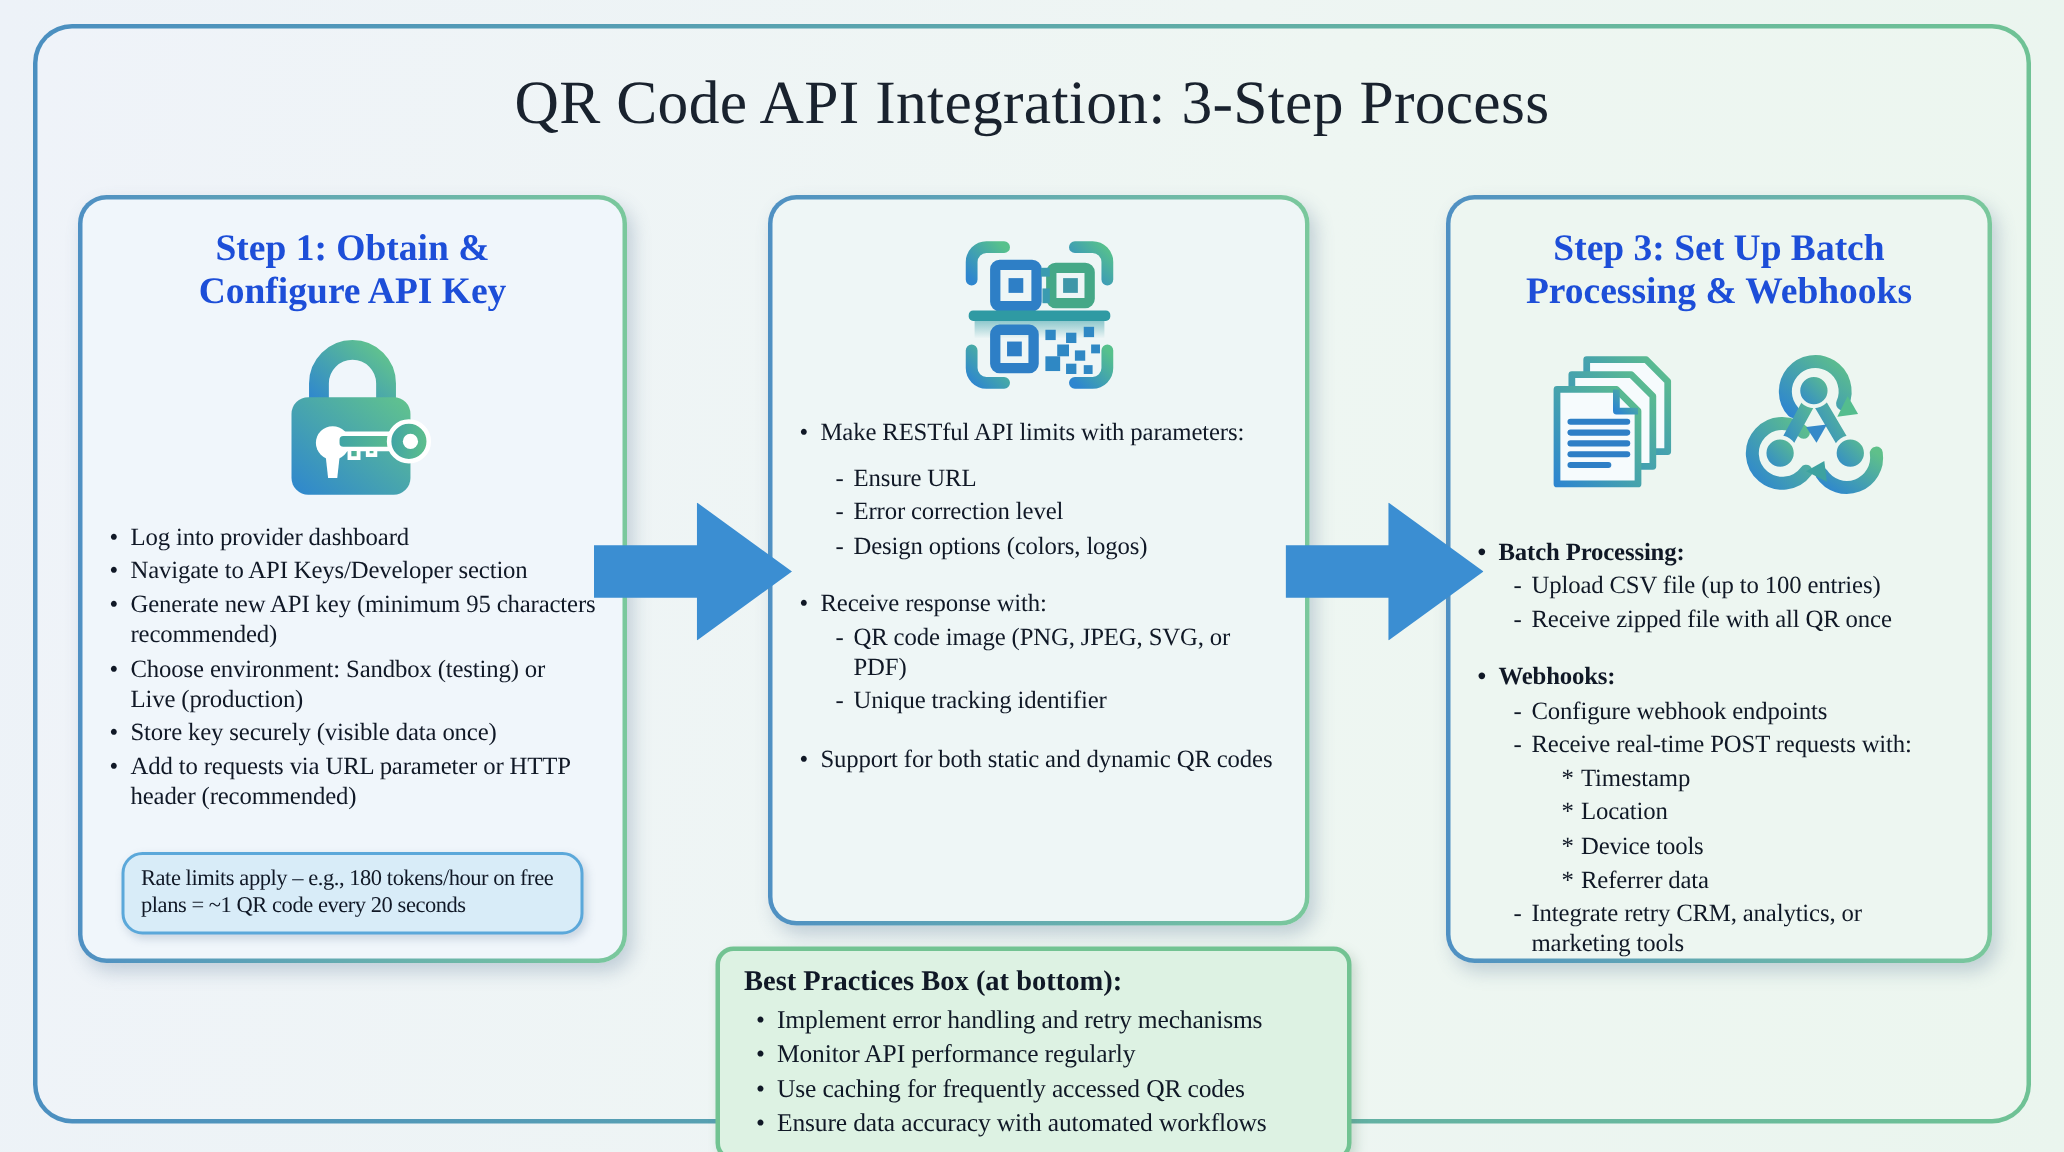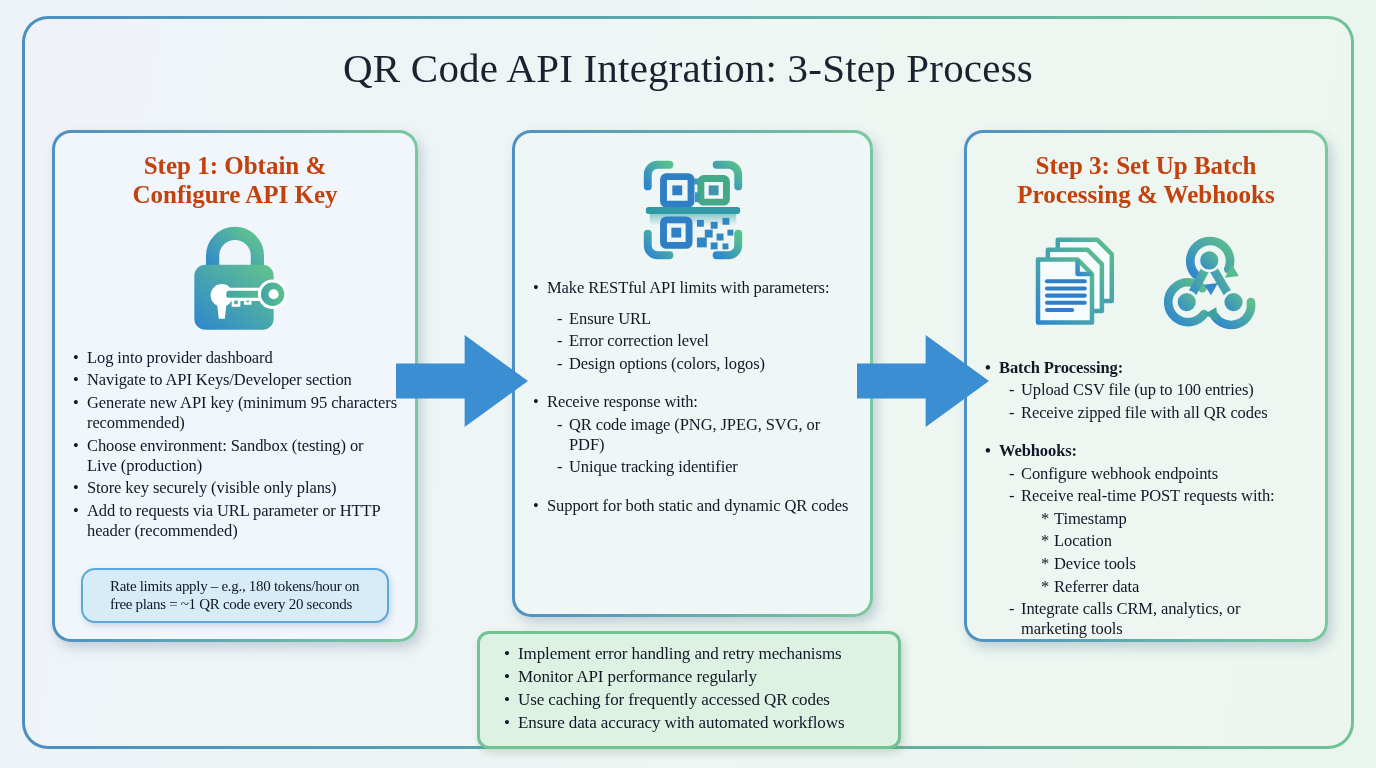--- a/index.html
+++ b/index.html
@@ -16,33 +16,33 @@
   .main-title{position:absolute; left:0; right:0; top:44px; text-align:center;
     font-size:41px; font-weight:400; letter-spacing:.2px; color:#19222e;}
   
   .card{position:absolute; border-radius:19px; padding:3px;
     background:linear-gradient(90deg,#4f90c3,#7ac89c);
     box-shadow:4px 6px 12px rgba(90,120,150,.30);}
   .card-inner{border-radius:16px; height:100%; box-sizing:border-box;
     display:flex; flex-direction:column; padding:10px 18px 12px 18px;}
   .bg1{background:#f0f6fb;} .bg2{background:#eef6f6;} .bg3{background:#edf6f1;gap:12px;}
   .card-title{font-size:25px; font-weight:bold; text-align:center;
-    white-space:pre-line; line-height:1.16; margin-top:8px; color:#c2410c;}
+    white-space:pre-line; line-height:1.16; margin-top:8px; color:#1d4ed8;}
   .icon-wrap{display:flex; justify-content:center; align-items:center; gap:20px;
     margin:8px 0 6px 0;}
   .list{font-size:16.5px; line-height:1.22; letter-spacing:-0.1px;}
   .li{display:flex; margin:2.5px 0;}
   .li .mk{width:14px; flex:0 0 14px;}
   .li .tx{flex:1;}
   .li.d{margin-left:24px;} .li.d .mk{width:12px; flex-basis:12px;}
   .li.s{margin-left:56px;} .li.s .mk{width:13px; flex-basis:13px;}
   .li.bold{font-weight:bold;}
   .gap{height:13px;} .gap-s{height:6px;}
   .note{margin:auto 8px 4px 8px; background:#d8ecf8; border:2.5px solid #5ba8da;
-    border-radius:14px; padding:7px 27px; font-size:15px; line-height:1.25;
+    border-radius:14px; padding:7px 11px; font-size:15px; line-height:1.25;
     letter-spacing:-0.3px; box-shadow:2px 3px 6px rgba(90,120,150,.25);}
   
   .arrow{position:absolute; width:132px; height:92px; background:#3b8ed2; z-index:5;
     clip-path:polygon(0% 31%,52% 31%,52% 0%,100% 50%,52% 100%,52% 69%,0% 69%);
     filter:drop-shadow(2px 3px 3px rgba(80,110,140,.35));}
   
   .bp{position:absolute; left:477px; top:631px; width:424px; min-height:118px;
     box-sizing:border-box; background:#ddf2e3; border:3px solid #72c392;
     border-radius:12px; padding:8px 14px 10px 14px; z-index:6;
     box-shadow:3px 4px 8px rgba(90,130,100,.25);}
@@ -100,21 +100,21 @@
           <div class="li b">
             <span class="mk">•</span>
             <span class="tx">Generate new API key (minimum 95 characters recommended)</span>
           </div>
           <div class="li b">
             <span class="mk">•</span>
             <span class="tx">Choose environment: Sandbox (testing) or Live (production)</span>
           </div>
           <div class="li b">
             <span class="mk">•</span>
-            <span class="tx">Store key securely (visible only plans)</span>
+            <span class="tx">Store key securely (visible data once)</span>
           </div>
           <div class="li b">
             <span class="mk">•</span>
             <span class="tx">Add to requests via URL parameter or HTTP header (recommended)</span>
           </div>
         </div>
       <div class="note">Rate limits apply – e.g., 180 tokens/hour on free plans = ~1 QR code every 20 seconds</div>
     </div>
   </div>
 
@@ -255,21 +255,21 @@
           <div class="li b bold">
             <span class="mk">•</span>
             <span class="tx">Batch Processing:</span>
           </div>
           <div class="li d">
             <span class="mk">-</span>
             <span class="tx">Upload CSV file (up to 100 entries)</span>
           </div>
           <div class="li d">
             <span class="mk">-</span>
-            <span class="tx">Receive zipped file with all QR codes</span>
+            <span class="tx">Receive zipped file with all QR once</span>
           </div>
           <div class="gap"></div>
           <div class="li b bold">
             <span class="mk">•</span>
             <span class="tx">Webhooks:</span>
           </div>
           <div class="li d">
             <span class="mk">-</span>
             <span class="tx">Configure webhook endpoints</span>
           </div>
@@ -288,30 +288,31 @@
           <div class="li s">
             <span class="mk">*</span>
             <span class="tx">Device tools</span>
           </div>
           <div class="li s">
             <span class="mk">*</span>
             <span class="tx">Referrer data</span>
           </div>
           <div class="li d">
             <span class="mk">-</span>
-            <span class="tx">Integrate calls CRM, analytics, or marketing tools</span>
+            <span class="tx">Integrate retry CRM, analytics, or marketing tools</span>
           </div>
         </div>
     </div>
   </div>
 
   <div class="arrow" style="left:396px; top:335px;"></div>
   <div class="arrow" style="left:857px; top:335px;"></div>
 
   <div class="bp">
+    <div class="bp-title">Best Practices Box (at bottom):</div>
     <div class="list">
         <div class="li b">
           <span class="mk">•</span>
           <span class="tx">Implement error handling and retry mechanisms</span>
         </div>
         <div class="li b">
           <span class="mk">•</span>
           <span class="tx">Monitor API performance regularly</span>
         </div>
         <div class="li b">

